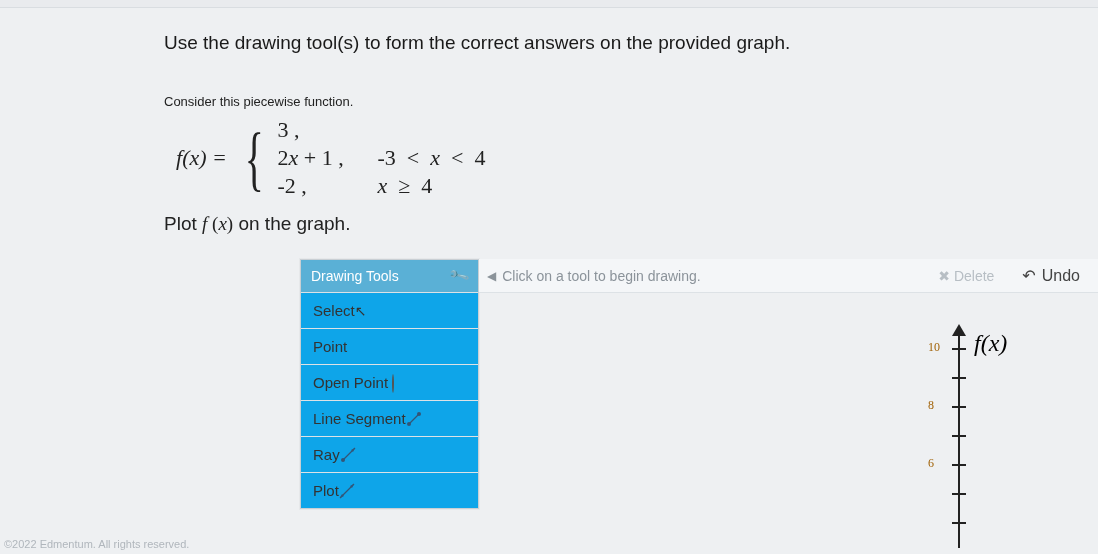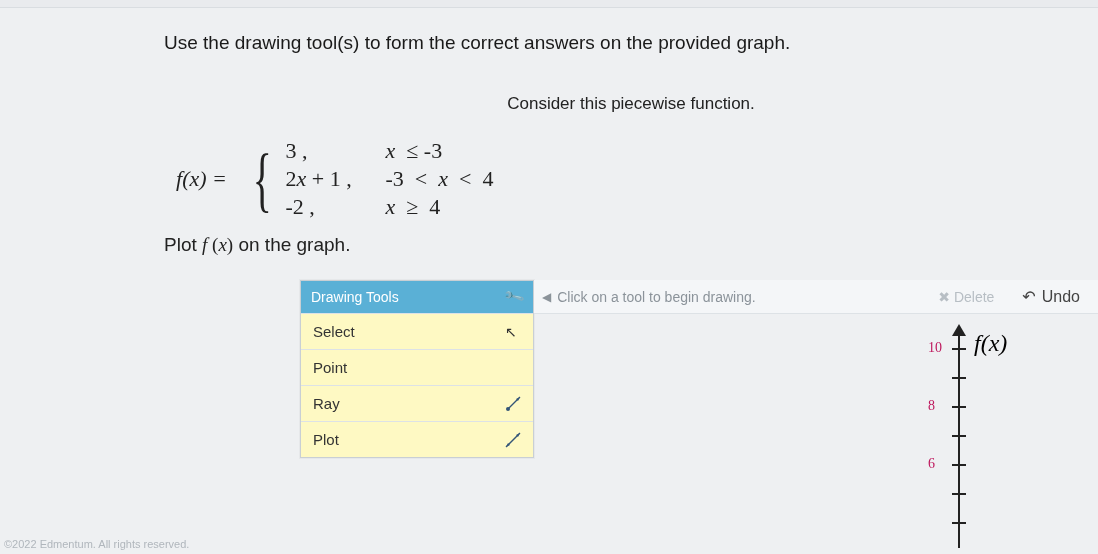--- a/index.html
+++ b/index.html
@@ -15,35 +15,34 @@
     padding: 32px 0 0 164px;
     color: #222;
     font-size: 18px;
   }
   .instruction {
     font-size: 19px;
     color: #1a1a1a;
     margin-bottom: 40px;
   }
   .consider {
-    font-size: 17px;
-    margin-bottom: 24px;
-    text-align: center;
+    font-size: 13px;
+    margin-bottom: 8px;
   }
   .piecewise {
     font-family: "Times New Roman", serif;
     font-size: 22px;
     display: flex;
     align-items: center;
     margin-left: 12px;
     margin-bottom: 14px;
   }
   .fx {
     font-style: italic;
-    margin-right: 16px;
+    margin-right: 8px;
   }
   .brace {
     font-size: 72px;
     line-height: 60px;
     font-weight: 200;
     margin: 0 6px 0 2px;
     transform: scaleX(0.55);
   }
   .rows {
     display: flex;
@@ -60,43 +59,42 @@
     font-size: 19px;
     margin-bottom: 24px;
     margin-top: 10px;
   }
   .tool-area {
     display: flex;
     margin-left: 136px;
     align-items: flex-start;
   }
   .tool-panel {
-    width: 234px;
+    width: 179px;
     border: 1px solid #c9cfd4;
-    background: #fef9c3;
+    background: #0ea5e9;
     box-shadow: 0 0 0 1px rgba(0,0,0,0.03);
   }
   .tool-header {
     background: #5ab0d6;
     color: #fff;
     font-size: 14px;
     padding: 8px 10px;
     display: flex;
     align-items: center;
     justify-content: space-between;
   }
   .wrench {
     display: inline-block;
     transform: rotate(-30deg);
     font-size: 14px;
   }
   .tool-row {
     display: flex;
     align-items: center;
-    justify-content: space-between;
     border-top: 1px solid #dde2e6;
     padding: 9px 12px;
     font-size: 15px;
     color: #333;
     cursor: pointer;
   }
   .tool-icon {
     width: 16px;
     height: 16px;
     position: relative;
@@ -175,23 +173,23 @@
   .tick {
     position:absolute;
     left: 174px;
     width: 14px;
     height: 2px;
     background:#222;
   }
   .tick-label {
     position:absolute;
     left: 150px;
-    font-size: 14px;
+    font-size: 12px;
     font-family: "Times New Roman", serif;
-    color:#be185d;
+    color:#a16207;
   }
   .fx-label {
     position:absolute;
     left: 196px;
     top: 2px;
     font-family:Liberation Serif, serif;
     font-style: italic;
     font-size: 24px;
   }
   .footer-text {
@@ -220,21 +218,20 @@
   <div class="consider">Consider this piecewise function.</div>
 
   <div class="piecewise">
     <span class="fx">
       <span class="ital">f</span>(<span class="ital">x</span>)<span> = </span>
     </span>
     <span class="brace">{</span>
     <div class="rows">
       <div class="row">
         <span class="col1">3 ,</span>
-        <span class="col2"><span class="ital">x</span>&nbsp;&nbsp;≤&nbsp;-3</span>
       </div>
       <div class="row">
         <span class="col1">2<span class="ital">x</span> + 1 ,</span>
         <span class="col2">-3&nbsp;&nbsp;&lt;&nbsp;&nbsp;<span class="ital">x</span>&nbsp;&nbsp;&lt;&nbsp;&nbsp;4</span>
       </div>
       <div class="row">
         <span class="col1">-2 ,</span>
         <span class="col2"><span class="ital">x</span>&nbsp;&nbsp;≥&nbsp;&nbsp;4</span>
       </div>
     </div>
@@ -250,20 +247,34 @@
         <span>Drawing Tools</span>
         <span class="wrench">🔧</span>
       </div>
       <div class="tool-row">
         <span>Select</span>
         <span class="tool-icon cursor-glyph">↖</span>
       </div>
       <div class="tool-row">
         <span>Point</span>
         <span class="tool-icon"><span class="dot-closed"></span></span>
+      </div>
+      <div class="tool-row">
+        <span>Open Point</span>
+        <span class="tool-icon"><span class="dot-open"></span></span>
+      </div>
+      <div class="tool-row">
+        <span>Line Segment</span>
+        <span class="tool-icon seg-icon">
+          <svg width="16" height="16">
+              <circle cx="3" cy="13" r="2" fill="#357"></circle>
+              <circle cx="13" cy="3" r="2" fill="#357"></circle>
+              <line x1="3" y1="13" x2="13" y2="3" stroke="#357" stroke-width="1.3"></line>
+            </svg>
+        </span>
       </div>
       <div class="tool-row">
         <span>Ray</span>
         <span class="tool-icon ray-icon">
           <svg width="16" height="16">
               <circle cx="3" cy="13" r="2" fill="#357"></circle>
               <line x1="3" y1="13" x2="15" y2="1" stroke="#357" stroke-width="1.3"></line>
               <polygon points="15,1 11,3 13,5" fill="#357"></polygon>
             </svg>
         </span>

